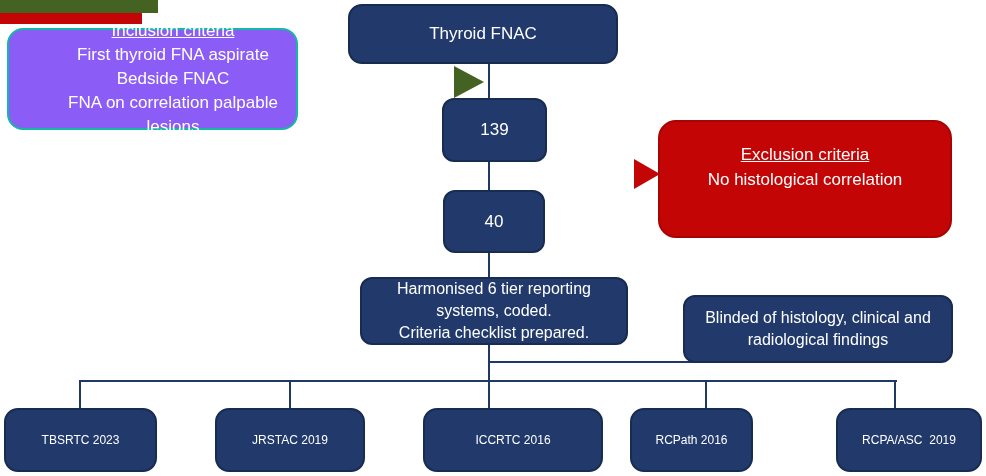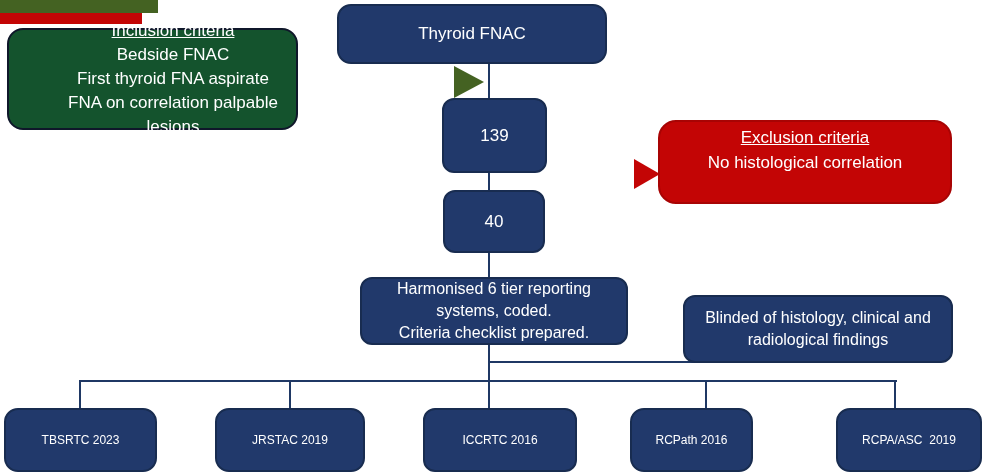--- a/index.html
+++ b/index.html
@@ -6,57 +6,57 @@
   #canvas{
     position:relative;width:986px;height:476px;background:#ffffff;overflow:hidden;
     font-family:"Liberation Sans",sans-serif;color:#ffffff;
   }
   .box{
     position:absolute;display:flex;flex-direction:column;align-items:center;justify-content:center;
     text-align:center;box-sizing:border-box;z-index:2;
   }
   .navy{background:#21396b;border:2px solid #182c50;}
   .line{position:absolute;background:#1f3864;z-index:1;}
-  .green-box{background:#14532d;border:2px solid #0f172a;border-radius:16px;padding-left:41px;}
+  .green-box{background:#8b5cf6;border:2px solid #14b8a6;border-radius:16px;padding-left:41px;}
   .red-box{background:#c30505;border:2px solid #a80404;border-radius:18px;}
   .u{text-decoration:underline;}
   .tri{position:absolute;width:0;height:0;z-index:1;}
   .lbl{white-space:pre;}
 
   
-  #thyroid{left:337px;top:4px;width:270px;height:60px;border-radius:14px;font-size:17px;}
+  #thyroid{left:348px;top:4px;width:270px;height:60px;border-radius:14px;font-size:17px;}
   
   #inclusion{left:7px;top:28px;width:291px;height:102px;font-size:17px;line-height:24px;}
   
   #green-shaft{left:296px;top:75px;width:158px;height:13px;background:#446222;z-index:1;}
   #green-head{left:454px;top:66px;border-top:16px solid transparent;border-bottom:16px solid transparent;border-left:30px solid #446222;}
   
-  #b139{left:442px;top:98px;width:105px;height:75px;border-radius:12px;font-size:17px;}
+  #b139{left:442px;top:98px;width:105px;height:64px;border-radius:12px;font-size:17px;}
   #b40{left:443px;top:190px;width:102px;height:63px;border-radius:12px;font-size:17px;}
   
   #red-shaft{left:492px;top:169px;width:142px;height:11px;background:#c30505;z-index:1;}
   #red-head{left:634px;top:159px;border-top:15px solid transparent;border-bottom:15px solid transparent;border-left:26px solid #c30505;}
   
-  #exclusion{left:658px;top:120px;width:294px;height:84px;font-size:17px;line-height:25px;padding-bottom:24px;}
+  #exclusion{left:658px;top:120px;width:294px;height:118px;font-size:17px;line-height:25px;padding-bottom:24px;}
   
   #harmonised{left:360px;top:277px;width:268px;height:68px;border-radius:12px;font-size:16px;line-height:22px;padding:0 18px;}
   #blinded{left:683px;top:295px;width:270px;height:68px;border-radius:12px;font-size:16px;line-height:22px;padding:0 3px;}
   
   #v1{left:488px;top:62px;width:2px;height:38px;}
   #v2{left:488px;top:161px;width:2px;height:31px;}
   #v3{left:488px;top:251px;width:2px;height:131px;}
   #h-blinded{left:488px;top:361px;width:212px;height:2px;}
   #branch{left:79px;top:380px;width:818px;height:2px;}
   .drop{top:380px;width:2px;height:29px;}
   #d0{left:79px;} #d1{left:289px;} #d2{left:488px;} #d3{left:705px;} #d4{left:894px;}
   
   .sys{top:408px;height:64px;border-radius:14px;font-size:12px;}
   #sys0{left:4px;width:153px;}
   #sys1{left:215px;width:150px;}
-  #sys2{left:423px;width:154px;border-radius:12px;}
+  #sys2{left:423px;width:180px;}
   #sys3{left:630px;width:123px;}
   #sys4{left:823px;width:146px;margin-left:13px;}
 </style>
 </head>
 <body>
 
 <div id="canvas">
 
   <div class="line" id="v1"></div>
   <div class="line" id="v2"></div>
@@ -74,22 +74,22 @@
 
   <div id="red-shaft"></div>
   <div class="tri" id="red-head"></div>
 
   <div class="box navy" id="thyroid">
     <span>Thyroid FNAC</span>
   </div>
 
   <div class="box green-box" id="inclusion">
     <div class="u">Inclusion criteria</div>
+    <div>First thyroid FNA aspirate</div>
     <div>Bedside FNAC</div>
-    <div>First thyroid FNA aspirate</div>
     <div>FNA on correlation palpable lesions</div>
   </div>
 
   <div class="box navy" id="b139">
     <span>139</span>
   </div>
   <div class="box navy" id="b40">
     <span>40</span>
   </div>
 

